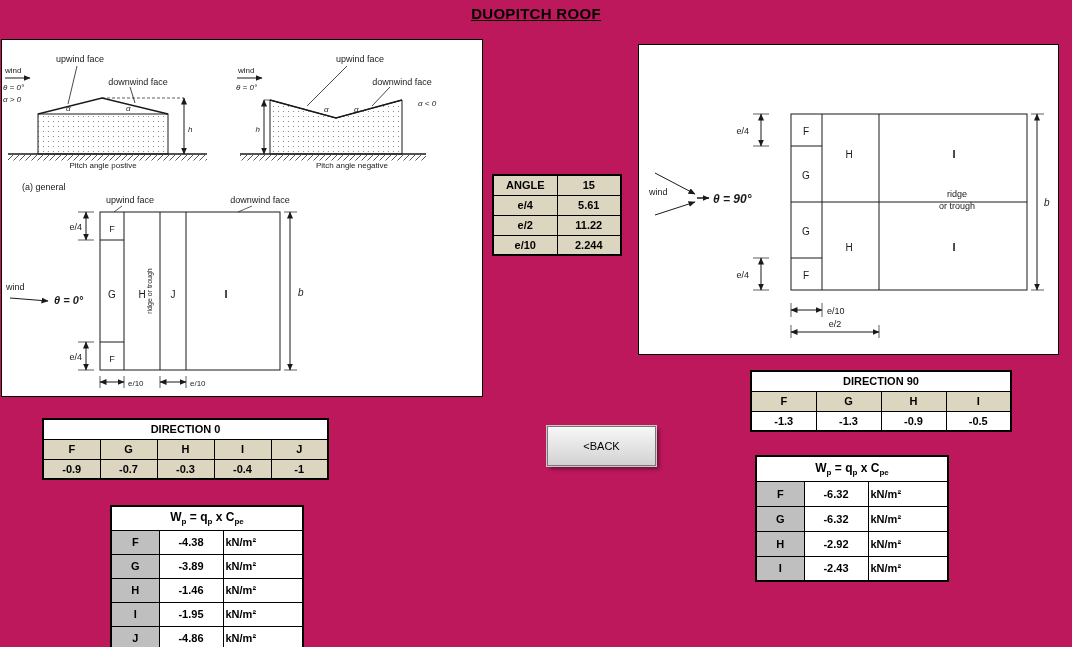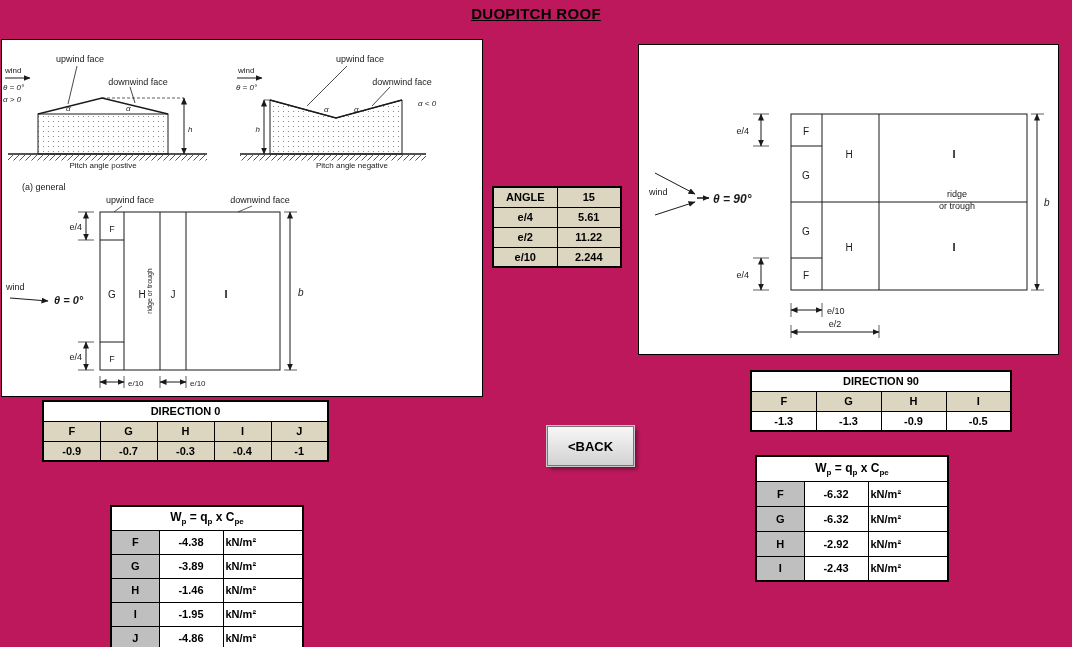--- a/index.html
+++ b/index.html
@@ -17,45 +17,45 @@
   #diagram0-box  { left:1px;   top:39px; width:482px; height:358px; }
   #diagram90-box { left:638px; top:44px; width:421px; height:311px; }
 
   table { border-collapse:collapse; position:absolute; font-family:inherit; border:2px solid #000; }
   table td { border:1px solid #000; text-align:center; vertical-align:middle; padding:0 2px; font-weight:bold; }
   .tbl-title { background:#fff; font-size:11px; height:20px; }
   .beige { background:#dcd6c0; }
   .white-cell { background:#fff;text-align:center; }
   .gray { background:#bfbfbf; }
 
-  #angle-table { left:492px; top:186px; font-size:11px;padding-left:11px; }
+  #angle-table { left:492px; top:174px; font-size:11px;padding-left:11px; }
   #angle-table td { width:64px; height:20px; }
 
-  #dir0-table { left:42px; top:400px; font-size:11px; }
+  #dir0-table { left:42px; top:418px; font-size:11px; }
   #dir0-table td { width:57px; height:20px; }
 
   #dir90-table { left:750px; top:370px; font-size:11px;border-radius:18px; }
   #dir90-table td { width:65px; height:20px; }
 
   #wp-left-table  { left:110px; top:505px; font-size:11px; }
   #wp-left-table td { height:24px; }
   #wp-right-table { left:755px; top:455px; font-size:11px; }
   #wp-right-table td { height:25px; }
   .zone-cell { width:48px; }
   .val-cell  { width:64px; background:#fff; }
   .unit-cell { width:80px; background:#fff; text-align:left; }
   .formula-cell { background:#fff; font-size:12px; height:22px; }
   sub { font-size:8px; }
 
   #back-btn {
-    position:absolute; left:547px; top:426px; width:87px; height:40px;
+    position:absolute; left:547px; top:426px; width:109px; height:40px;
     background:linear-gradient(180deg,#f7f7f7 0%,#e3e3e3 55%,#d2d2d2 100%);
     border:1px solid #777; outline:1px solid #c9c9c9;
     box-shadow:3px 3px 4px rgba(0,0,0,.45);
-    font-family:inherit; font-weight:bold; font-size:13px; color:#000; cursor:pointer;
+    font-family:inherit; font-weight:normal; font-size:11px; color:#000; cursor:pointer;
   }
   svg text { font-family:"Liberation Sans", sans-serif; fill:#1a1a1a; }
 </style>
 </head>
 <body>
 
 <div class="canvas">
 
   <div class="page-title">DUOPITCH ROOF</div>
 

